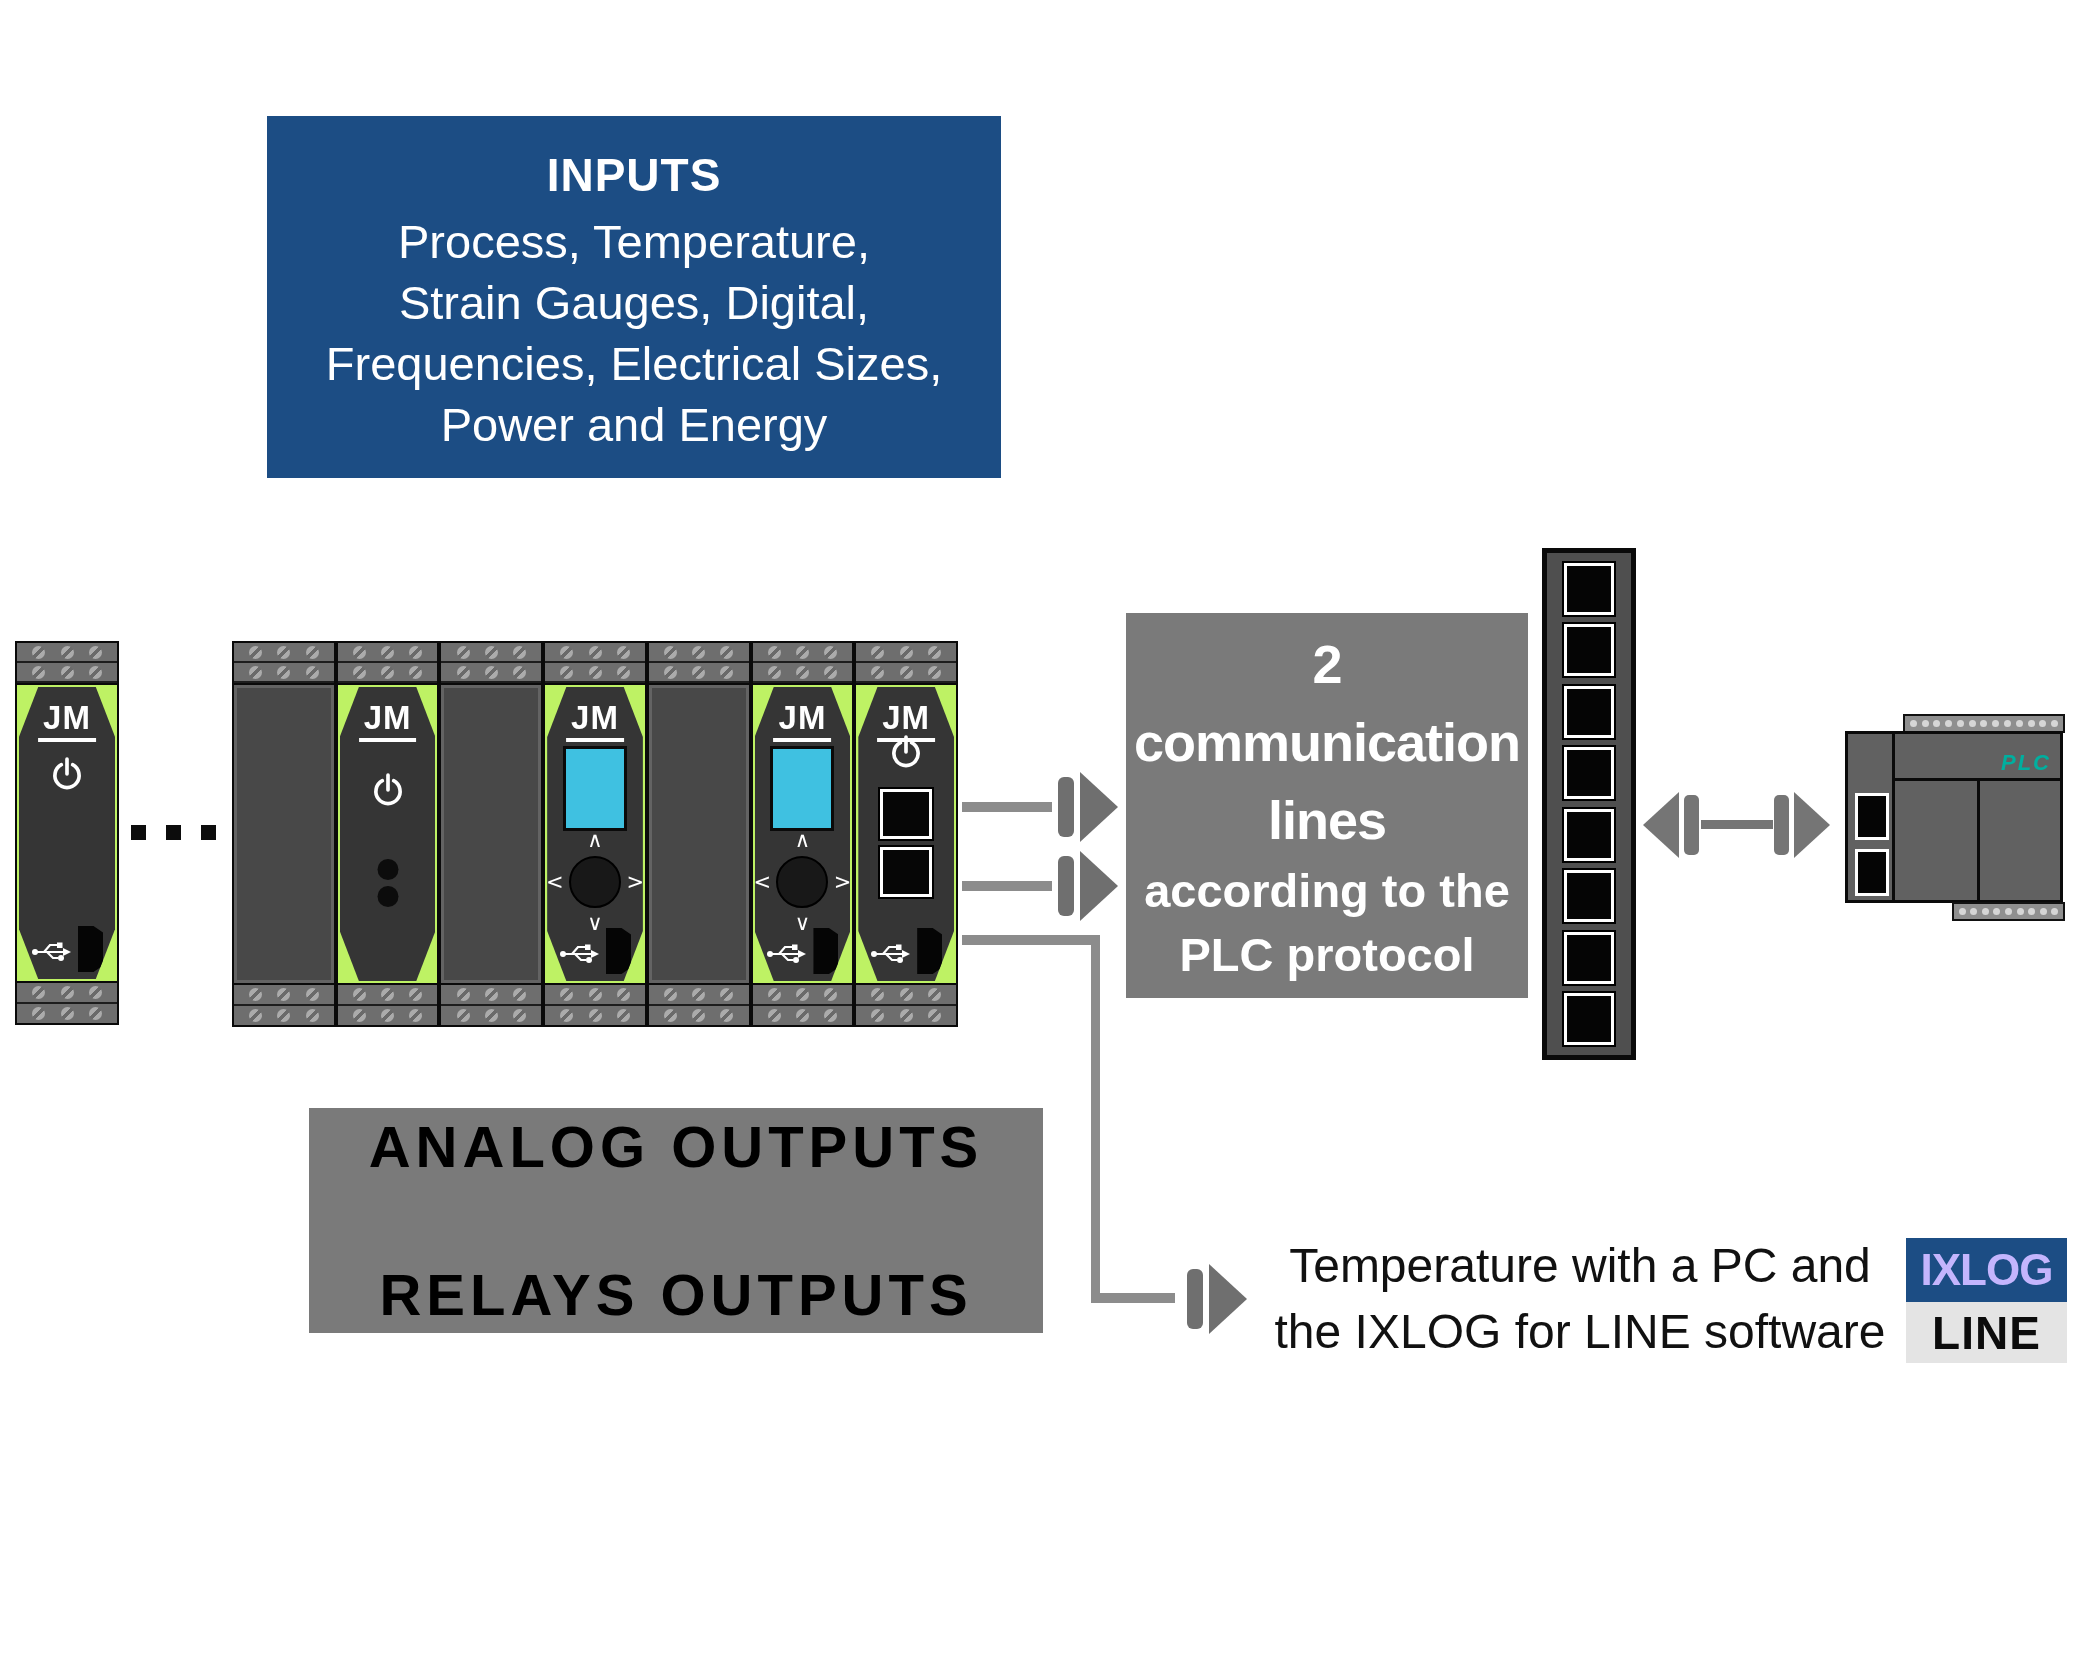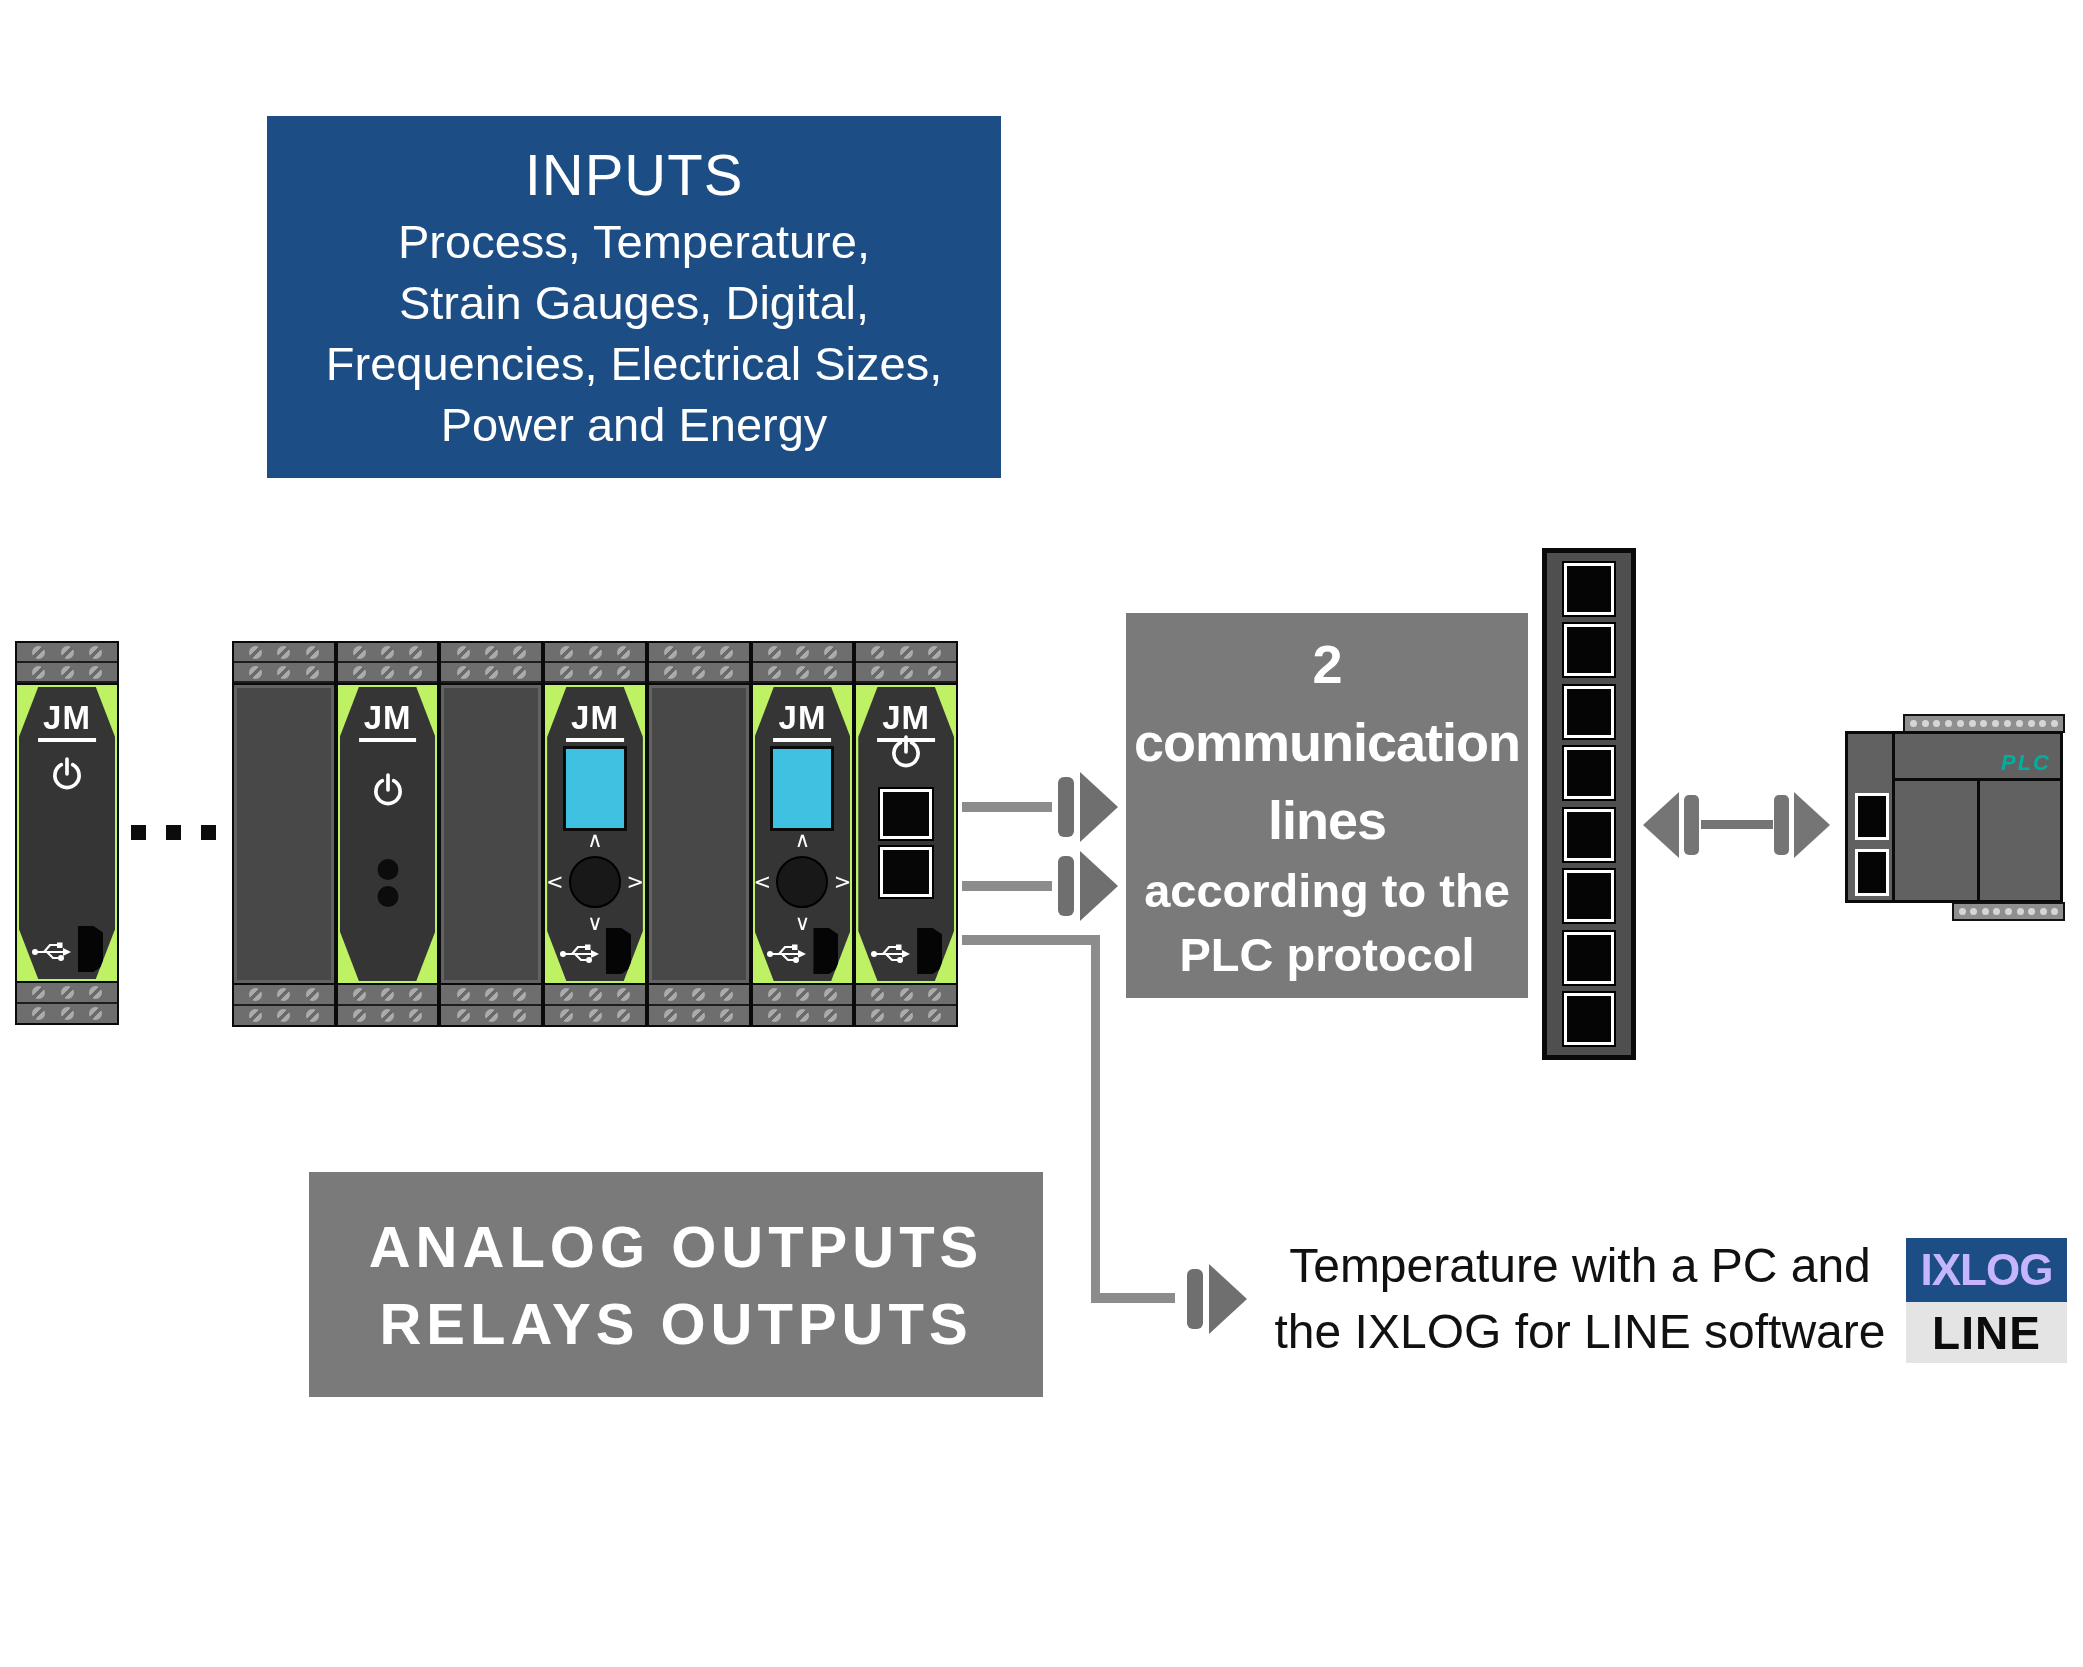--- a/index.html
+++ b/index.html
@@ -2,33 +2,33 @@
 <html><head>
 <meta charset="utf-8">
 <style>
   html,body{margin:0;padding:0;background:#fff;}
   body{font-family:"Liberation Sans", sans-serif;}
   .canvas{position:relative;width:2083px;height:1667px;background:#ffffff;overflow:hidden;}
 
   
   .inputs-box{position:absolute;left:267px;top:116px;width:734px;height:362px;background:#1C4D84;
     display:flex;flex-direction:column;align-items:center;justify-content:center;color:#fff;text-align:center;}
-  .inputs-title{font-size:58px;font-weight:normal;line-height:72px;letter-spacing:1px;text-align:right;}
+  .inputs-title{font-size:46px;font-weight:bold;line-height:72px;letter-spacing:1px;text-align:right;}
   .inputs-line{font-size:47px;line-height:61px;text-align:center;}
 
   .hub-label{position:absolute;left:270px;top:552px;width:740px;text-align:center;
     color:#1a1a1a;font-size:50px;letter-spacing:-1px;}
 
   .comm-box{position:absolute;left:1126px;top:613px;width:402px;height:385px;background:#7A7A7A;
     display:flex;flex-direction:column;align-items:center;justify-content:center;color:#fff;text-align:center;}
   .comm-bold{font-size:54px;font-weight:bold;line-height:78px;letter-spacing:-1px;}
   .comm-reg{font-size:47px;line-height:64px;font-weight:bold;}
 
-  .analog-box{position:absolute;left:309px;top:1172px;width:734px;height:225px;background:#7A7A7A;
-    display:flex;flex-direction:column;align-items:center;justify-content:center;color:#ffffff;text-align:center;}
+  .analog-box{position:absolute;left:309px;top:1108px;width:734px;height:225px;background:#7A7A7A;
+    display:flex;flex-direction:column;align-items:center;justify-content:space-between;color:#000000;text-align:center;}
   .analog-line{font-size:58px;font-weight:bold;letter-spacing:5px;line-height:77px;}
 
   .prog-text{position:absolute;left:1255px;top:1233px;width:650px;text-align:center;color:#111;
     font-size:48px;line-height:66px;}
 
   .logo{position:absolute;left:1906px;top:1238px;width:161px;}
   .logo-top{height:64px;background:#1C4D84;color:#c4b5fd;font-weight:bold;font-size:44px;letter-spacing:-1px;
     display:flex;align-items:center;justify-content:center;}
   .logo-bottom{height:61px;background:#E4E4E4;color:#0c0c0c;font-weight:bold;font-size:46px;letter-spacing:1px;
     display:flex;align-items:center;justify-content:center;}

